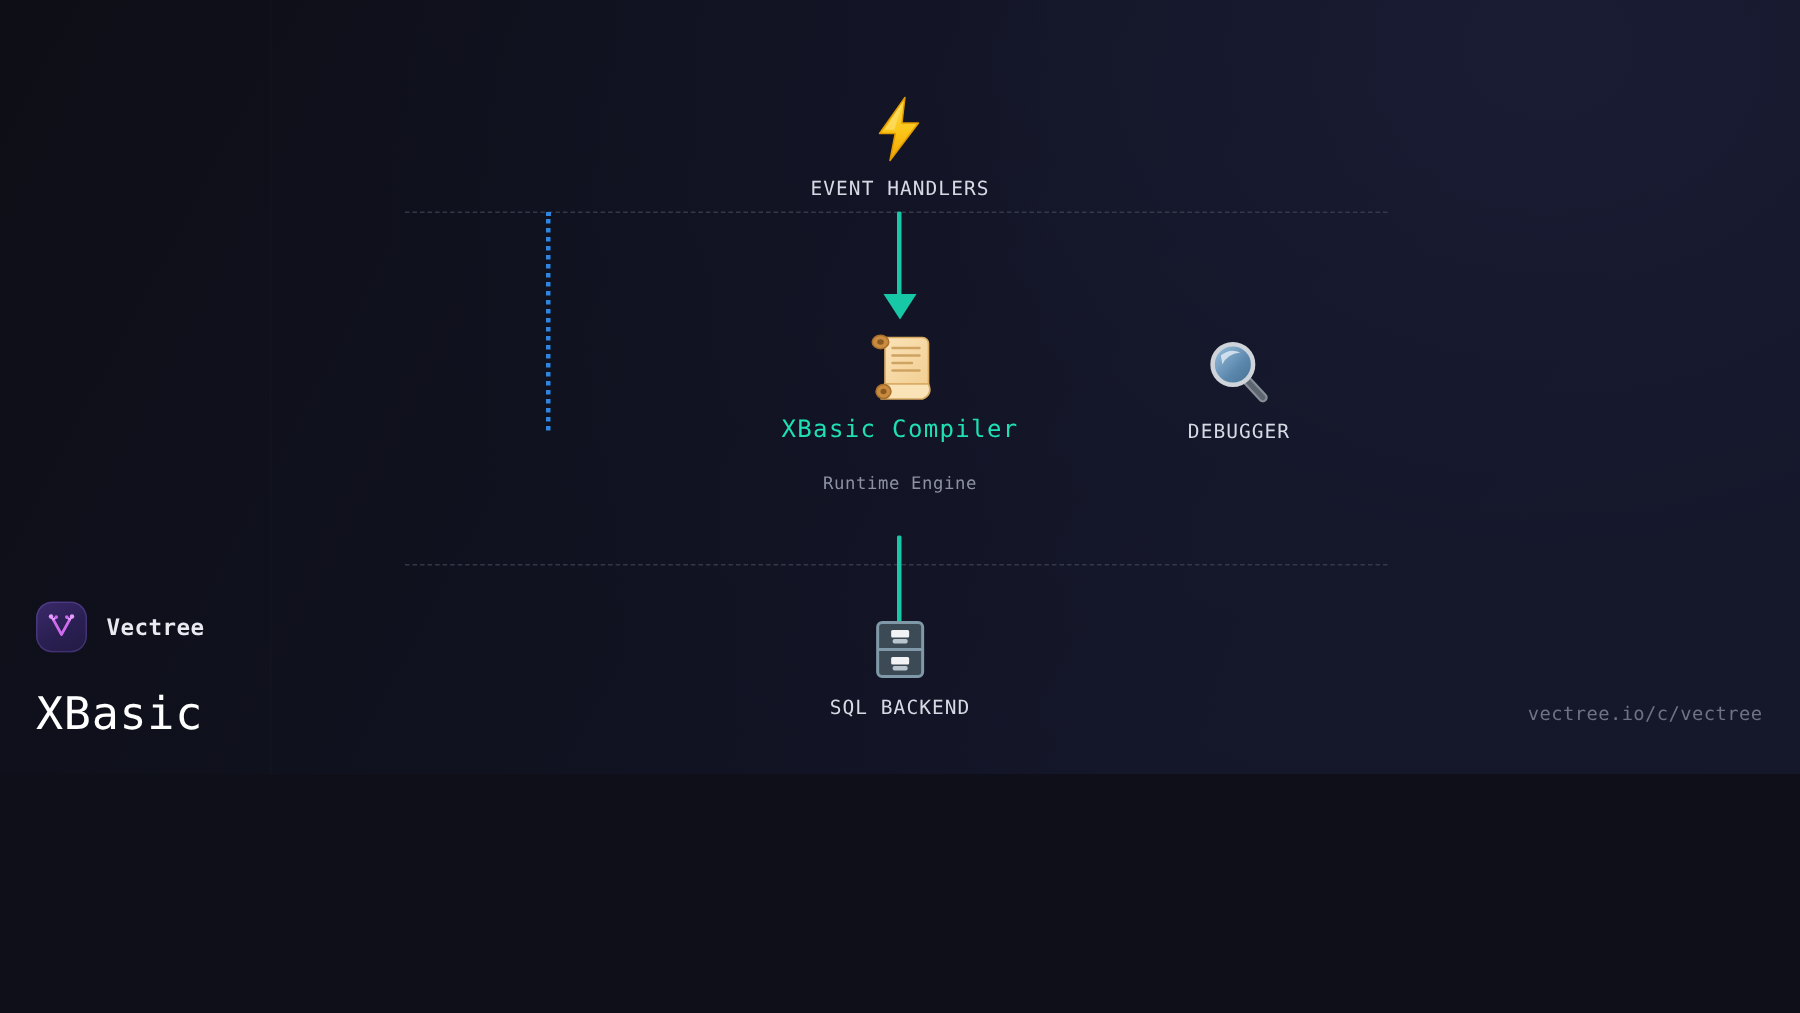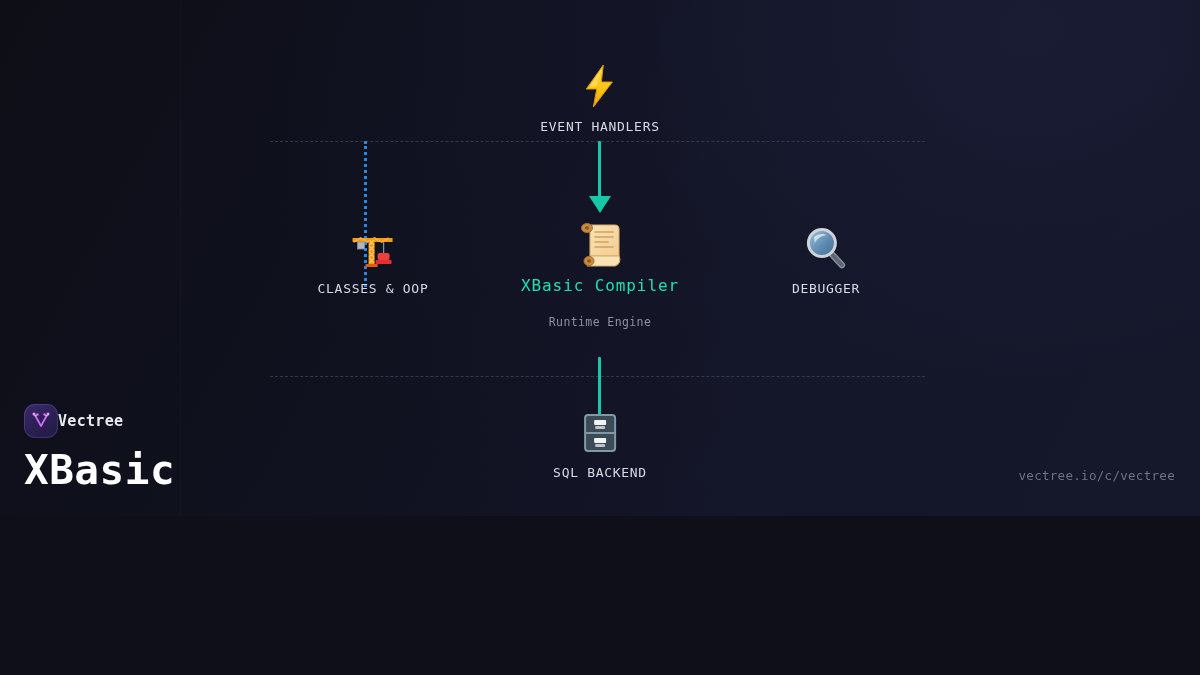--- a/index.html
+++ b/index.html
@@ -111,46 +111,46 @@
 
   
   #branding {
     position: absolute;
     left: 24px;
     bottom: 22px;
   }
   .brand-row {
     display: flex;
     align-items: center;
-    gap: 0;
+    gap: 13px;
   }
   .brand-logo {
     width: 34px;
     height: 34px;
     border-radius: 11px;
     background: linear-gradient(150deg, #3b2a6b 0%, #2a1f52 55%, #241b45 100%);
     display: flex;
     align-items: center;
     justify-content: center;
     box-shadow: 0 0 0 1px rgba(150,110,230,0.25) inset;
   }
   .brand-name {
     font-family: "DejaVu Sans Mono", monospace;
     font-size: 15px;
     font-weight: bold;
     color: #e8eaf0;
     letter-spacing: 0.3px;
   }
   .brand-title {
     font-family: "DejaVu Sans Mono", monospace;
-    font-size: 41px;
-    font-weight: bold;
+    font-size: 30px;
+    font-weight: normal;
     color: #ffffff;
     letter-spacing: 0.5px;
-    margin-top: 8px;
+    margin-top: 24px;
   }
   #footer-url {
     position: absolute;
     right: 25px;
     bottom: 33px;
     font-family: "DejaVu Sans Mono", monospace;
     font-size: 12.5px;
     color: #6d7384;
     letter-spacing: 0.3px;
   }
@@ -182,41 +182,20 @@
             <stop offset="100%" stop-color="#f0a500"></stop>
           </linearGradient>
         </defs>
         <path d="M27 3 L10 27 L20.5 27 L17 45 L36 20 L25 20 Z" fill="url(#boltGrad)" stroke="#e09a00" stroke-width="1" stroke-linejoin="round"></path>
         <path d="M25.5 6 L13.5 24.5 L20 24.5 Z" fill="#ffe680" opacity="0.55"></path>
       </svg>
     </span>
     <span class="label">EVENT HANDLERS</span>
   </div>
 
-  <div class="node node-satellite" style="left:373px; top:224px;">
-    <span class="glyph">
-      <svg class="emoji-svg" width="48" height="48" viewBox="0 0 48 48" aria-hidden="true">
-
-        <path d="M4 14 L44 14 L44 18 L4 18 Z" fill="#f59f00"></path>
-        <path d="M5 18 L12 14 L19 18 L26 14 L33 18 L40 14" fill="none" stroke="#ffa94d" stroke-width="1.6"></path>
-
-        <rect x="9" y="18" width="7" height="7" fill="#adb5bd" stroke="#868e96" stroke-width="0.8"></rect>
-
-        <rect x="20" y="14" width="6" height="28" fill="#f59f00"></rect>
-        <path d="M20.5 16 L25.5 21 M25.5 16 L20.5 21 M20.5 22 L25.5 27 M25.5 22 L20.5 27 M20.5 28 L25.5 33 M25.5 28 L20.5 33 M20.5 34 L25.5 39 M25.5 34 L20.5 39" stroke="#ffc078" stroke-width="1.2" fill="none"></path>
-
-        <line x1="35" y1="18" x2="35" y2="29" stroke="#868e96" stroke-width="1.3"></line>
-        <rect x="29" y="29" width="12" height="7" rx="2" fill="#f03e3e"></rect>
-        <rect x="27" y="36" width="16" height="4" rx="1" fill="#e03131"></rect>
-
-        <rect x="17" y="40" width="12" height="3" fill="#e8590c"></rect>
-      </svg>
-    </span>
-    <span class="label">CLASSES &amp; OOP</span>
-  </div>
 
   <div class="node node-center" style="left:600px; top:216px;">
     <span class="glyph">
       <svg class="emoji-svg" width="60" height="60" viewBox="0 0 60 60" aria-hidden="true">
         <defs>
           <linearGradient id="parch" x1="0" y1="0" x2="1" y2="1">
             <stop offset="0%" stop-color="#fbe3b8"></stop>
             <stop offset="100%" stop-color="#f2cf93"></stop>
           </linearGradient>
         </defs>

